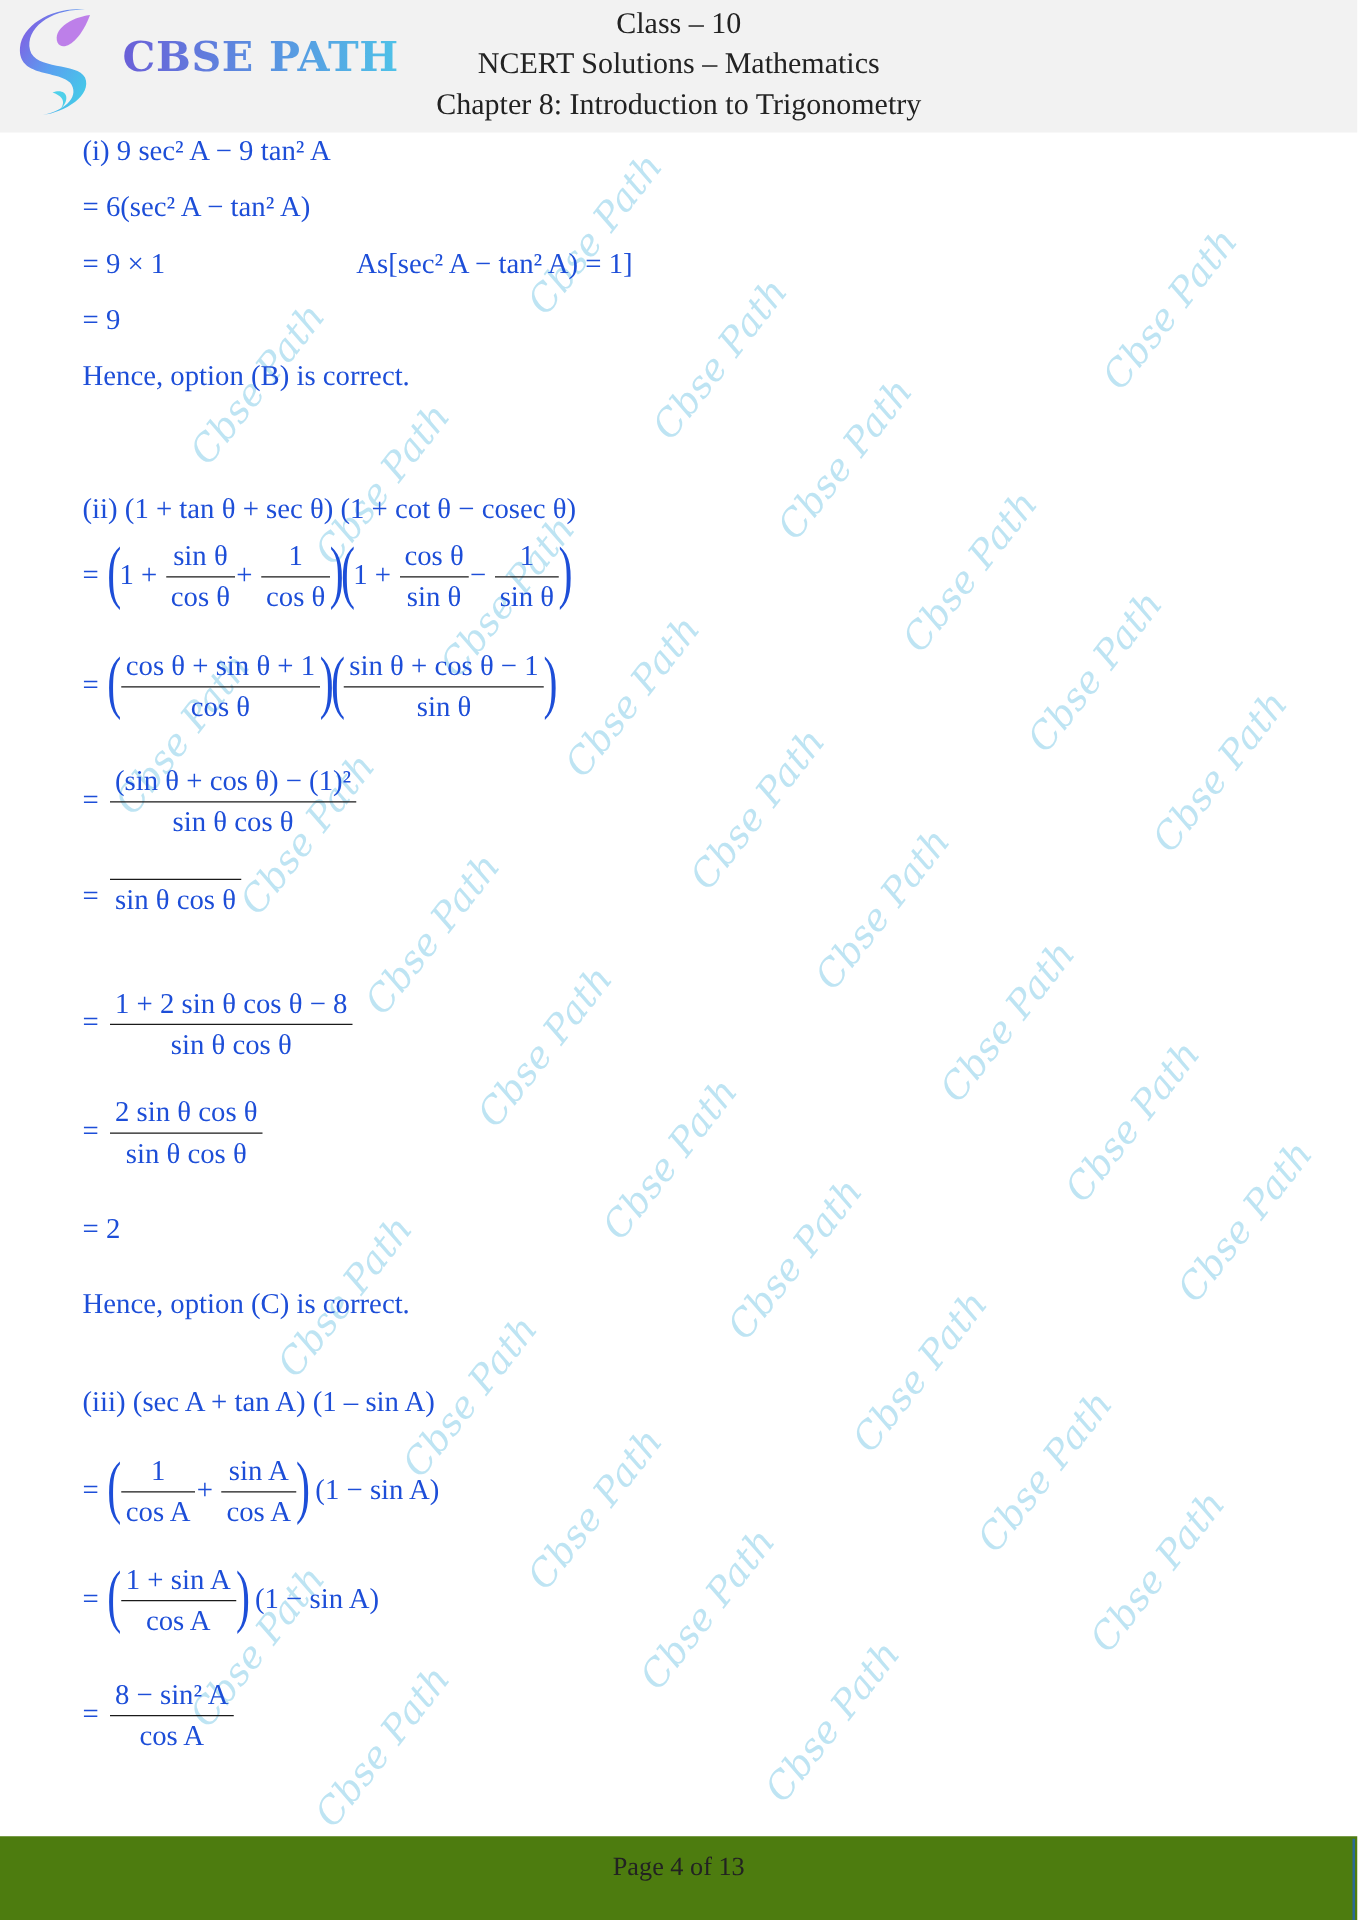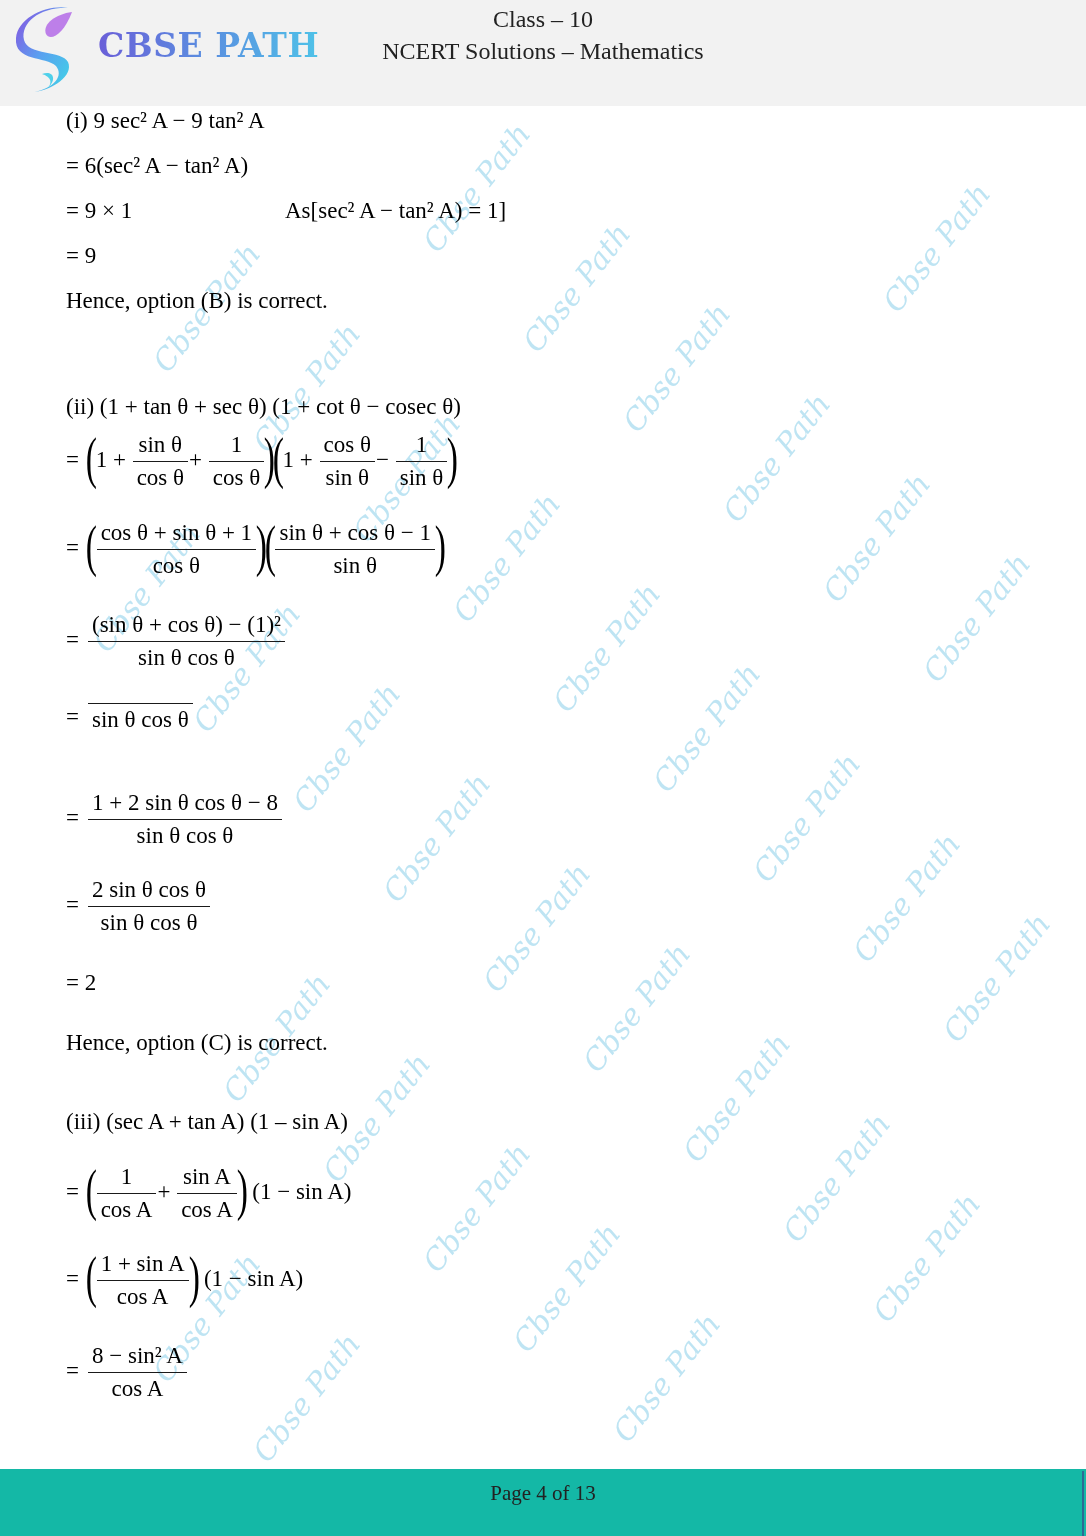--- a/index.html
+++ b/index.html
@@ -8,32 +8,32 @@
   .header { position:absolute; left:0; top:0; width:1086px; height:106px; background:#f2f2f2; }
   .logo { position:absolute; left:12px; top:4px; width:80px; height:92px; }
   .brand { position:absolute; left:98px; top:26px; font-family:"DejaVu Serif", serif; font-weight:bold;
            font-size:33px; letter-spacing:0.5px;
            background:linear-gradient(90deg,#6a5fd8 0%,#5a8fe0 50%,#4fc2e8 100%);
            -webkit-background-clip:text; background-clip:text; color:transparent; }
   .htitle { position:absolute; left:300px; width:486px; text-align:center; font-family:"Liberation Serif", serif;
             font-size:24px; color:#222; }
   .ht1 { top:6px; } .ht2 { top:38px; } .ht3 { top:71px; }
 
-  .line { position:absolute; left:66px; font-family:"Liberation Serif", serif; font-size:23px; white-space:nowrap; color:#000000; }
+  .line { position:absolute; left:66px; font-family:"Liberation Serif", serif; font-size:23px; white-space:nowrap; color:#1d4ed8; }
   .eq { display:inline-block; margin-right:8px; }
   .frac { display:inline-flex; flex-direction:column; align-items:center; vertical-align:middle; margin:0 3px; }
   .frac .num { padding:0 2px 3px; line-height:1.15; }
   .frac .den { border-top:1.6px solid #1a1a1a; padding:3px 2px 0; line-height:1.15; width:100%; text-align:center; }
   .paren { display:inline-block; font-size:56px; font-weight:200; vertical-align:middle; line-height:1; transform:scaleX(0.6); margin:0 -5px; position:relative; top:-4px; }
   .note { position:absolute; left:285px; }
 
   .watermark { position:absolute; font-family:"DejaVu Serif", serif; font-style:italic; font-size:30px;
                color:#a9dcef; opacity:0.75; transform:rotate(-52deg); white-space:nowrap; pointer-events:none; }
 
-  .footer { position:absolute; left:0; top:1469px; width:1086px; height:67px; background:#14b8a6; }
+  .footer { position:absolute; left:0; top:1469px; width:1086px; height:67px; background:#4d7c0f; }
   .pager { position:absolute; left:0; width:1086px; top:12px; text-align:center; font-family:"Liberation Serif", serif; font-size:21px; color:#222; }
   .edge { position:absolute; right:2px; top:1471px; width:2px; height:65px; background:#2b6a94; }
 </style>
 </head>
 <body>
 
 <div class="header">
   <svg class="logo" viewBox="0 0 80 92">
     <defs>
       <linearGradient id="lg1" x1="0" y1="0" x2="1" y2="1">
@@ -42,20 +42,21 @@
         <stop offset="1" stop-color="#3fd6e6"></stop>
       </linearGradient>
     </defs>
     <path d="M58 4 C30 2 8 18 12 36 C16 52 50 46 56 58 C62 72 40 86 22 88 C42 84 52 72 44 62 C34 52 2 58 4 34 C6 14 34 0 58 4 Z" fill="url(#lg1)"></path>
     <path d="M60 8 C44 10 30 20 34 30 C38 38 52 30 60 8 Z" fill="#b46be8" opacity="0.85"></path>
     <path d="M30 70 C40 66 46 74 36 84 C42 76 36 72 30 70 Z" fill="#4fd0ea"></path>
   </svg>
   <div class="brand">CBSE PATH</div>
   <div class="htitle ht1">Class – 10</div>
   <div class="htitle ht2">NCERT Solutions – Mathematics</div>
+  <div class="htitle ht3">Chapter 8: Introduction to Trigonometry</div>
 </div>
 
 <div>
   <span class="watermark" style="left:400px;top:170px">Cbse Path</span>
   <span class="watermark" style="left:860px;top:230px">Cbse Path</span>
   <span class="watermark" style="left:130px;top:290px">Cbse Path</span>
   <span class="watermark" style="left:500px;top:270px">Cbse Path</span>
   <span class="watermark" style="left:230px;top:370px">Cbse Path</span>
   <span class="watermark" style="left:600px;top:350px">Cbse Path</span>
   <span class="watermark" style="left:700px;top:440px">Cbse Path</span>

